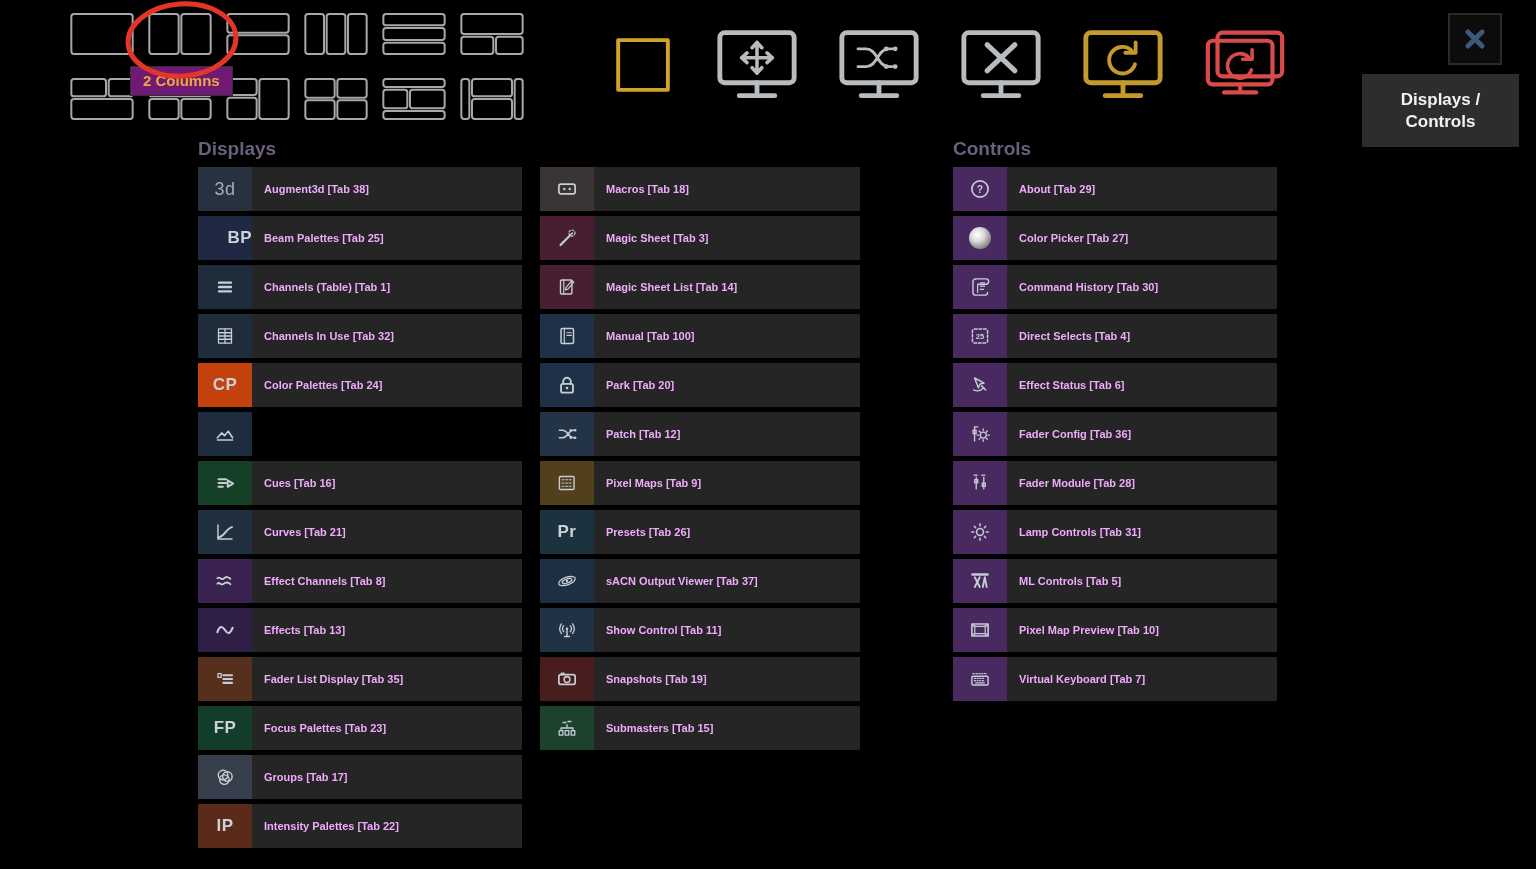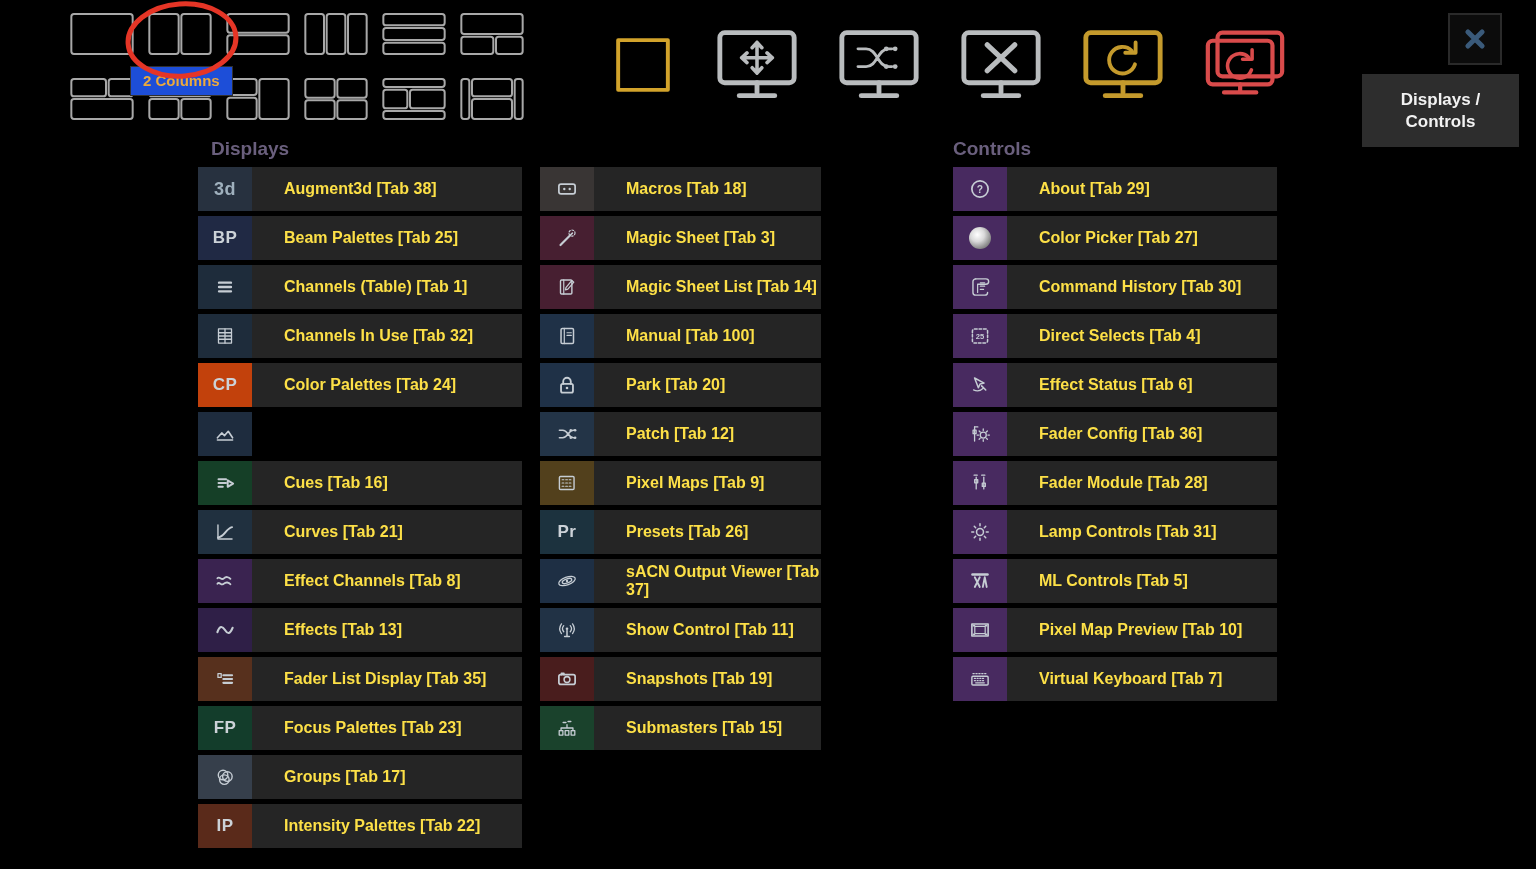--- a/index.html
+++ b/index.html
@@ -5,44 +5,44 @@
   html,body{margin:0;padding:0;background:#000;width:1536px;height:869px;overflow:hidden;
     font-family:"Liberation Sans",sans-serif;-webkit-font-smoothing:antialiased;}
   .abs{position:absolute;}
   
   #layout-picker{left:70px;top:10px;width:460px;display:grid;grid-template-columns:repeat(6,64px);
     grid-auto-rows:48px;column-gap:14px;row-gap:17px;}
   .layout-thumb{width:64px;height:48px;color:#a8a8a8;}
   .layout-thumb svg{width:100%;height:100%;display:block;}
   
   #circle-annotation{left:122px;top:0px;width:120px;height:82px;pointer-events:none;z-index:6;}
-  #layout-tooltip{left:130px;top:66px;z-index:5;background:#1d4ed8;border:1px solid #303030;
+  #layout-tooltip{left:130px;top:66px;z-index:5;background:#701a75;border:1px solid #303030;
     padding:5px 12px 6px 12px;font-size:15px;font-weight:bold;white-space:nowrap;}
   
   #monitor-toolbar{left:609px;top:24px;height:84px;display:flex;align-items:flex-start;gap:38px;}
   .mon-btn{height:82px;display:block;}
   .mon-btn svg{display:block;height:82px;}
   
   #close-button{left:1448px;top:13px;width:54px;height:52px;background:#0c0c0c;border:2px solid #2a2a2a;
     display:flex;align-items:center;justify-content:center;box-sizing:border-box;}
   #close-button svg{width:24px;height:24px;}
   #displays-controls-button{left:1362px;top:74px;width:157px;height:73px;background:#2d2d2d;
     display:flex;flex-direction:column;align-items:center;justify-content:center;
     color:#f2f2f2;font-size:17px;font-weight:bold;line-height:22px;text-align:center;}
   
   .section-header{top:138px;font-size:19px;font-weight:bold;color:#6a5f7d;}
   
   .list-col{top:167px;width:324px;}
   .row{display:flex;height:44px;margin-bottom:5px;}
   .tile{width:54px;flex:0 0 54px;display:flex;align-items:center;justify-content:center;color:#c6cdd4;}
   .tile svg{width:26px;height:26px;display:block;}
   .tile-txt{font-size:17px;font-weight:600;color:#ccd2d8;letter-spacing:.5px;}
-  .tile-txt.threed{font-size:18px;font-weight:700;color:#9fb0bd;}
-  .lbl{flex:1;background:#252525;color:#fde047;font-size:16px;font-weight:bold;
-    display:flex;align-items:center;padding-left:32px;}
+  .tile-txt.threed{font-size:18px;font-weight:400;color:#9fb0bd;}
+  .lbl{flex:1;background:#252525;color:#f0abfc;font-size:11px;font-weight:bold;
+    display:flex;align-items:center;padding-left:12px;}
   .sphere{width:22px;height:22px;border-radius:50%;display:block;
     background:radial-gradient(circle at 38% 35%,#ffffff 0%,#dadada 35%,#8a8a8a 70%,#5f5f5f 100%);}
 </style>
 </head>
 <body>
 
 <div id="layout-picker" class="abs">
     <div class="layout-thumb">
       <svg viewBox="0 0 96 64" fill="none" stroke="currentColor" stroke-width="3">
         <rect x="2" y="2" width="92" height="60" rx="4"></rect>
@@ -198,32 +198,32 @@
   <svg viewBox="0 0 22 22">
     <path d="M4.5 4.5l13 13M17.5 4.5l-13 13" stroke="#3a5a7a" stroke-width="4.6" stroke-linecap="round" fill="none"></path>
   </svg>
 </div>
 
 <div id="displays-controls-button" class="abs">
   <span>Displays /</span>
   <span>Controls</span>
 </div>
 
-<div class="section-header abs" style="left:211px">Displays</div>
+<div class="section-header abs" style="left:198px">Displays</div>
 <div class="section-header abs" style="left:953px">Controls</div>
 
 <div class="list-col abs" style="left:198px">
     <div class="row">
       <div class="tile" style="background: rgb(39, 49, 63);">
         <span class="tile-txt threed">3d</span>
       </div>
       <div class="lbl">Augment3d [Tab 38]</div>
     </div>
     <div class="row">
-      <div class="tile" style="background: rgb(32, 41, 68);">
+      <div class="tile" style="background: rgb(32, 41, 68); justify-content: flex-end;">
         <span class="tile-txt">BP</span>
       </div>
       <div class="lbl">Beam Palettes [Tab 25]</div>
     </div>
     <div class="row">
       <div class="tile" style="background: rgb(30, 44, 59);">
         <svg viewBox="0 0 24 24" fill="none" stroke="currentColor" stroke-width="2.2" stroke-linecap="round" stroke-linejoin="round">
           <path d="M6.5 8h11M6.5 12h11M6.5 16h11"></path>
         </svg>
       </div>
@@ -312,21 +312,21 @@
       </div>
       <div class="lbl">Groups [Tab 17]</div>
     </div>
     <div class="row">
       <div class="tile" style="background: rgb(90, 42, 26);">
         <span class="tile-txt">IP</span>
       </div>
       <div class="lbl">Intensity Palettes [Tab 22]</div>
     </div>
   </div>
-<div class="list-col abs" style="left:540px;width:281px">
+<div class="list-col abs" style="left:540px;width:320px">
     <div class="row">
       <div class="tile" style="background: rgb(57, 53, 52);">
         <svg viewBox="0 0 24 24" fill="none" stroke="currentColor" stroke-width="1.6" stroke-linecap="round" stroke-linejoin="round">
           <rect x="4.5" y="7.5" width="15" height="9" rx="2"></rect>
           <circle cx="9.5" cy="12" r="1.1" fill="currentColor" stroke="none"></circle>
           <circle cx="14.5" cy="12" r="1.1" fill="currentColor" stroke="none"></circle>
         </svg>
       </div>
       <div class="lbl">Macros [Tab 18]</div>
     </div>

